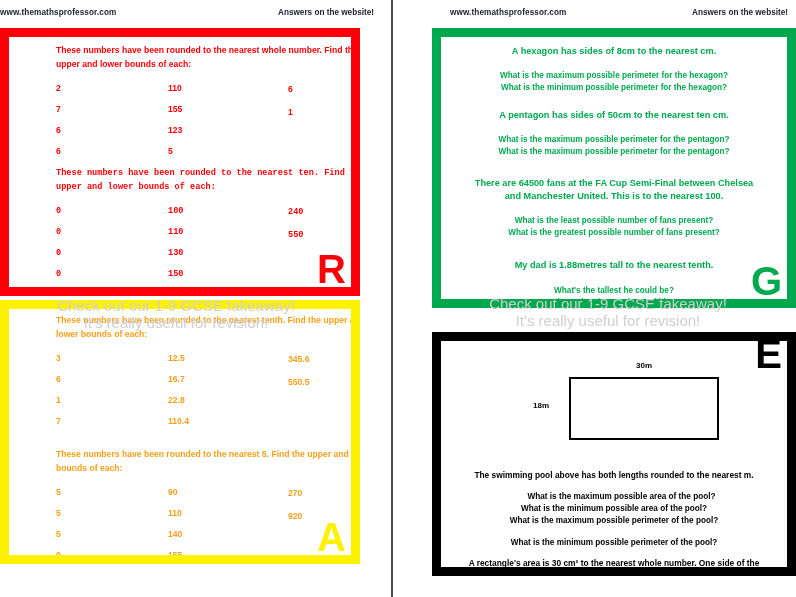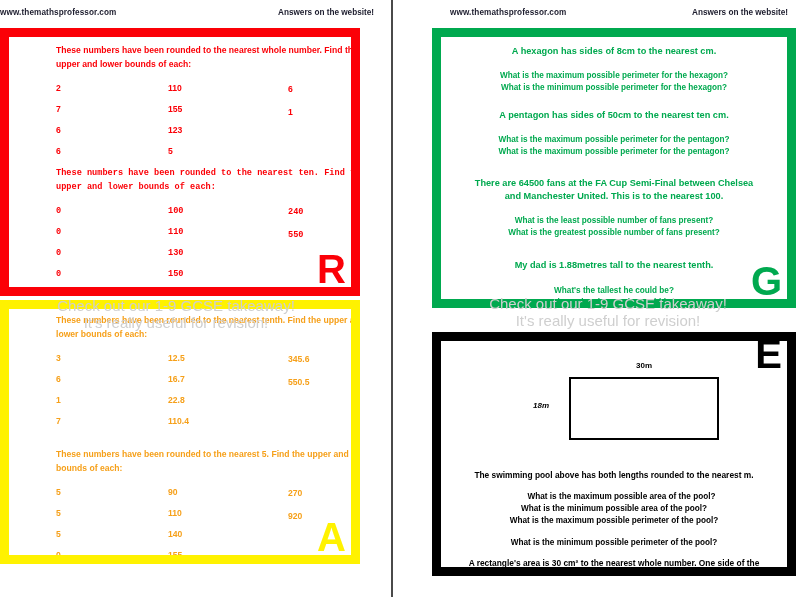--- a/index.html
+++ b/index.html
@@ -59,21 +59,21 @@
   .btxt{color:#000000;font-weight:bold;text-align:center;margin-top:26px;}
   .stmt{font-size:9.2px;line-height:13px;}
   .ask{font-size:8.2px;line-height:12px;}
 
   .blk{position:absolute;left:0;width:100%;box-sizing:border-box;padding:0 14px;}
 
   
   #pool-wrap{position:absolute;left:0;top:18px;width:100%;height:90px;}
   #pool-rect{position:absolute;left:128px;top:18px;width:150px;height:63px;border:2px solid #000;box-sizing:border-box;background:#fff;}
   #pool-top-label{position:absolute;left:128px;top:2px;width:150px;text-align:center;font-size:8px;font-weight:bold;color:#000;}
-  #pool-left-label{position:absolute;left:92px;top:42px;font-size:8px;font-weight:bold;color:#000;font-style:italic;}
+  #pool-left-label{position:absolute;left:92px;top:42px;font-size:8px;font-weight:bold;color:#000;}
 
   
   .wm{position:absolute;width:100%;text-align:center;color:#cfcfcf;font-weight:normal;pointer-events:none;}
   .wm .l1{font-size:15px;line-height:17px;}
   .wm .l2{font-size:15px;line-height:17px;}
   #wm-left{left:0;top:297px;}
   #wm-right{left:0;top:295px;}
 </style>
 </head>
 <body>

